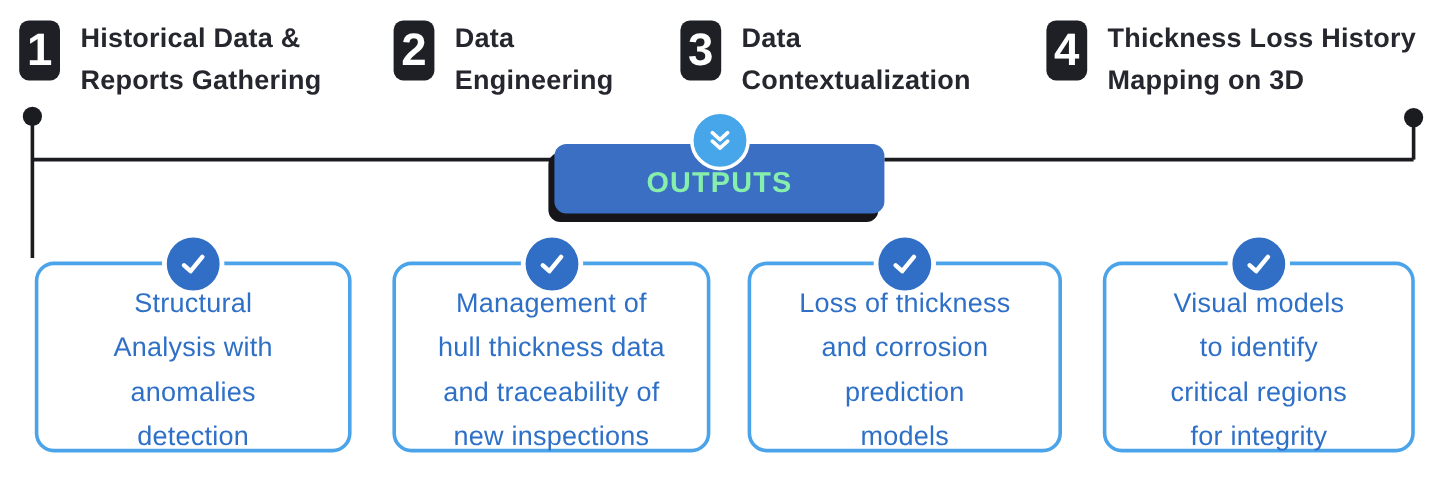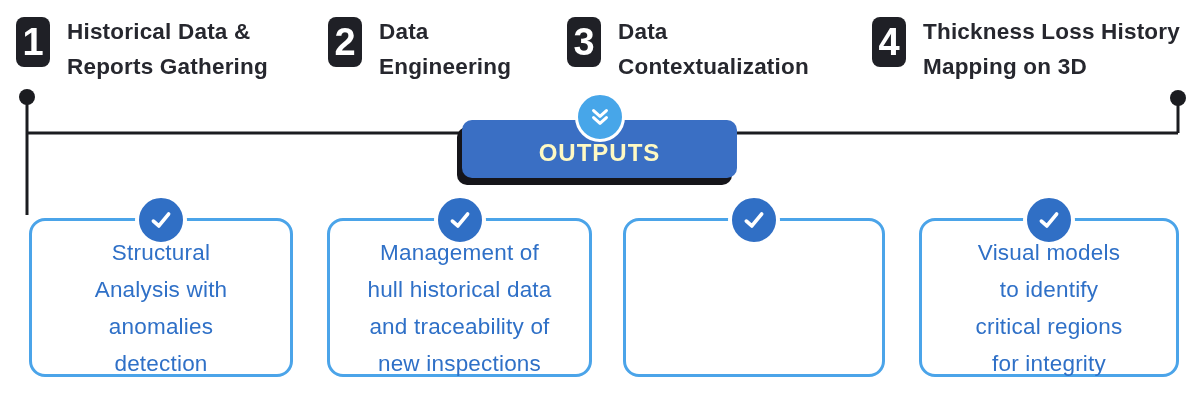--- a/index.html
+++ b/index.html
@@ -18,21 +18,21 @@
     font-weight:bold;font-size:22.5px;line-height:35px;color:var(--title-text,#26272e);
     white-space:pre-line;letter-spacing:.2px;
   }
   
   .connector{position:absolute;left:0;top:0;z-index:1;}
   
   .outputs-btn{
     position:absolute;left:462px;top:120px;width:275px;height:58px;z-index:3;
     background:var(--button-blue,#3a6fc4);border:none;border-radius:10px;
     box-shadow:-5px 7px 0 #15151a;
-    color:#fef9c3;font-family:inherit;font-weight:bold;font-size:24px;letter-spacing:1px;
+    color:#86efac;font-family:inherit;font-weight:bold;font-size:24px;letter-spacing:1px;
     display:flex;align-items:center;justify-content:center;padding-top:8px;cursor:pointer;
   }
   .chevron-circle{
     position:absolute;left:575px;top:92px;width:44px;height:44px;z-index:4;
     background:var(--chevron-circle-blue,#47a6e9);border:3px solid #fff;border-radius:50%;
     display:flex;align-items:center;justify-content:center;
   }
   
   .obox{
     position:absolute;top:218px;height:159px;box-sizing:border-box;z-index:2;
@@ -109,31 +109,35 @@
 detection</div>
   </div>
 
   <div class="obox" style="left:327px;width:265px">
     <div class="check-circle">
       <svg width="26" height="26" viewBox="0 0 24 24" fill="none" stroke="#ffffff" stroke-width="3.4" stroke-linecap="round" stroke-linejoin="round">
         <polyline points="5,13 10,17.5 19,6.5"></polyline>
       </svg>
     </div>
     <div class="obox-text">Management of
-hull historical data
+hull thickness data
 and traceability of
 new inspections</div>
   </div>
 
   <div class="obox" style="left:623px;width:262px">
     <div class="check-circle">
       <svg width="26" height="26" viewBox="0 0 24 24" fill="none" stroke="#ffffff" stroke-width="3.4" stroke-linecap="round" stroke-linejoin="round">
         <polyline points="5,13 10,17.5 19,6.5"></polyline>
       </svg>
     </div>
+    <div class="obox-text">Loss of thickness
+and corrosion
+prediction
+models</div>
   </div>
 
   <div class="obox" style="left:919px;width:260px">
     <div class="check-circle">
       <svg width="26" height="26" viewBox="0 0 24 24" fill="none" stroke="#ffffff" stroke-width="3.4" stroke-linecap="round" stroke-linejoin="round">
         <polyline points="5,13 10,17.5 19,6.5"></polyline>
       </svg>
     </div>
     <div class="obox-text">Visual models
 to identify

